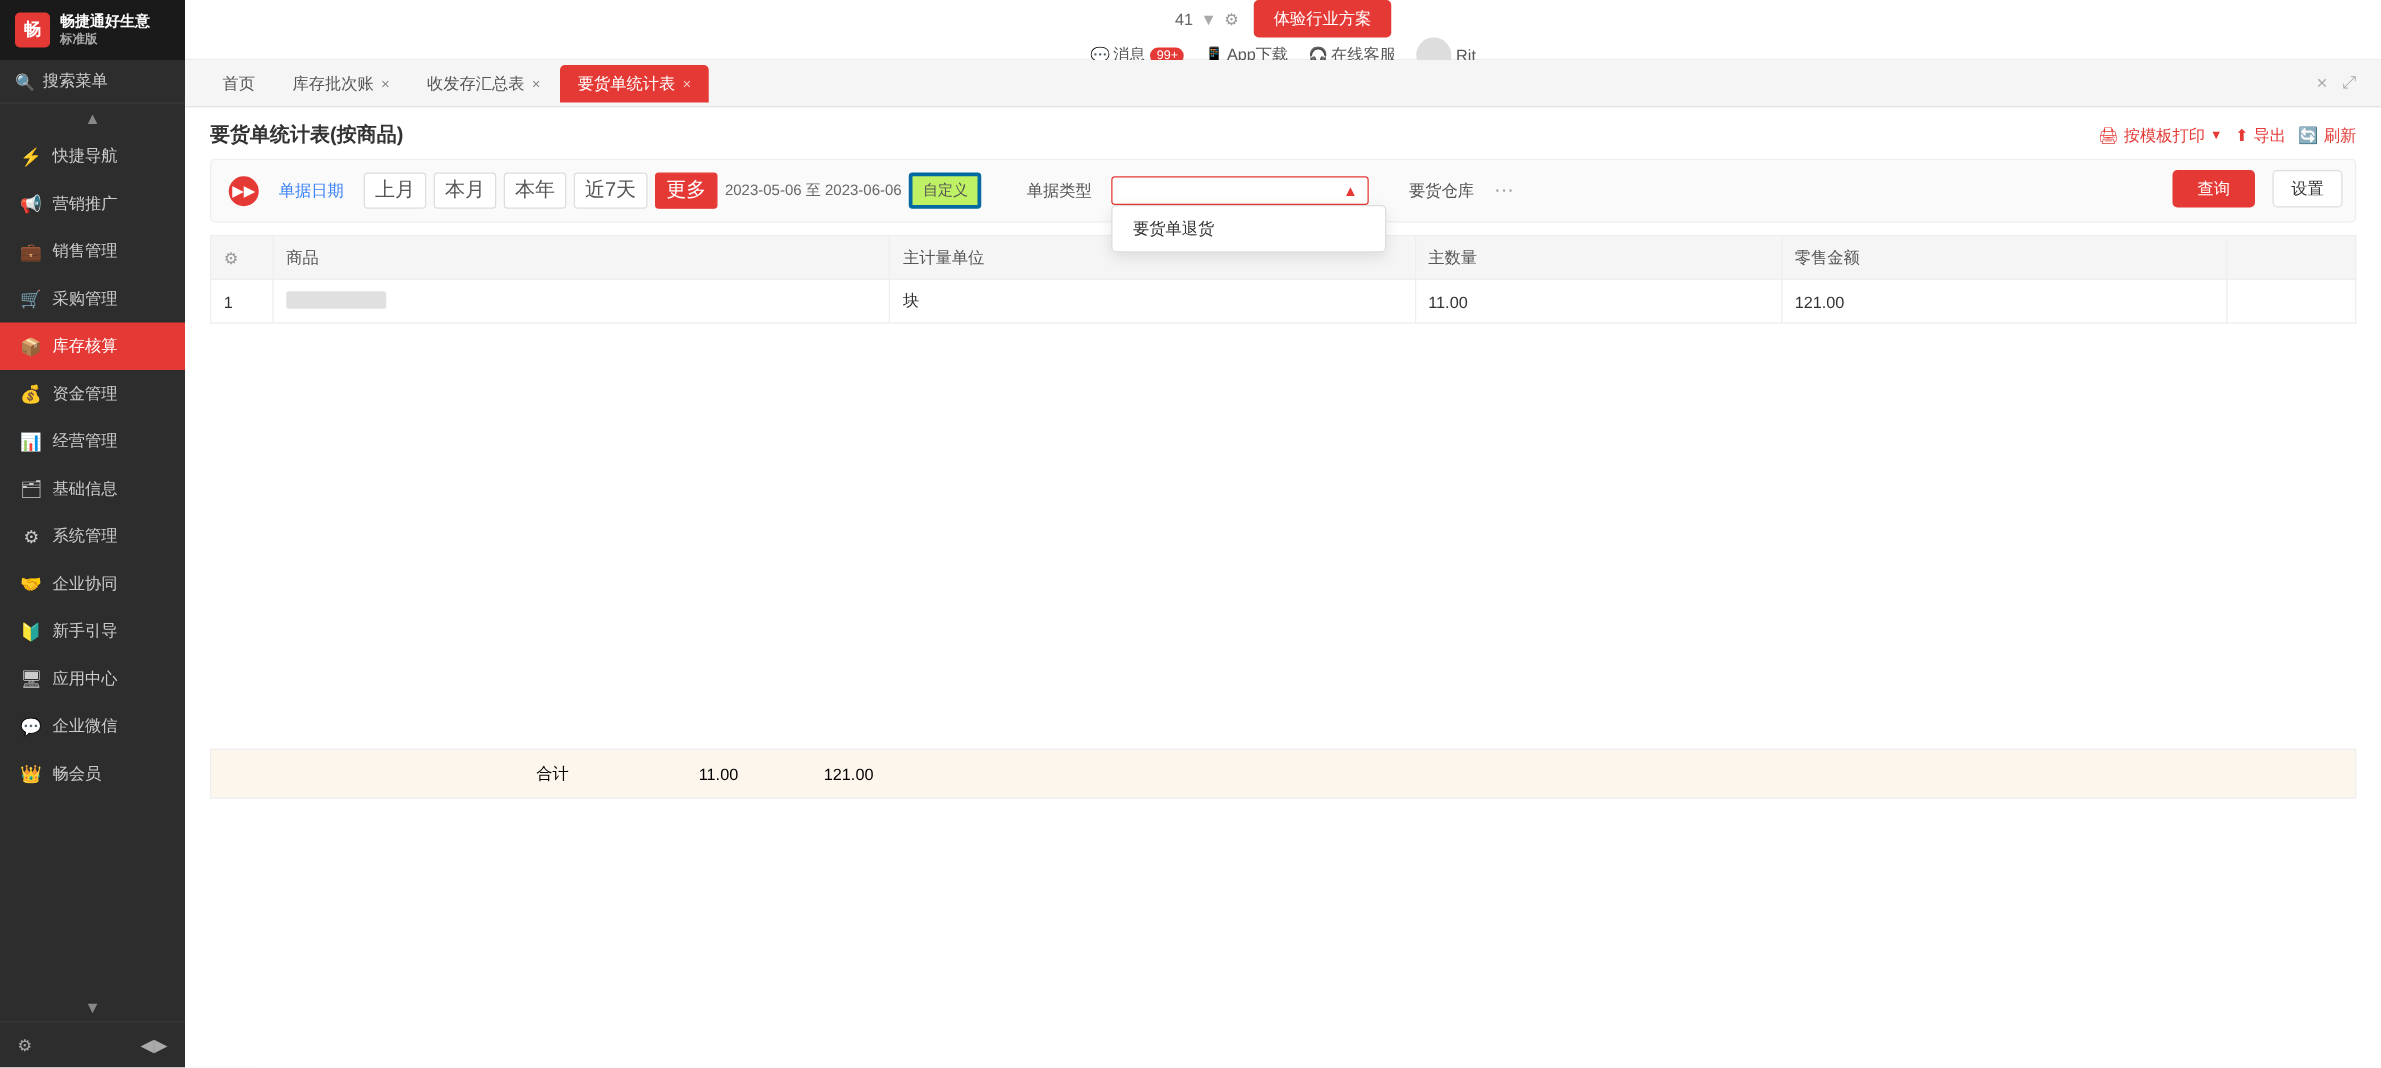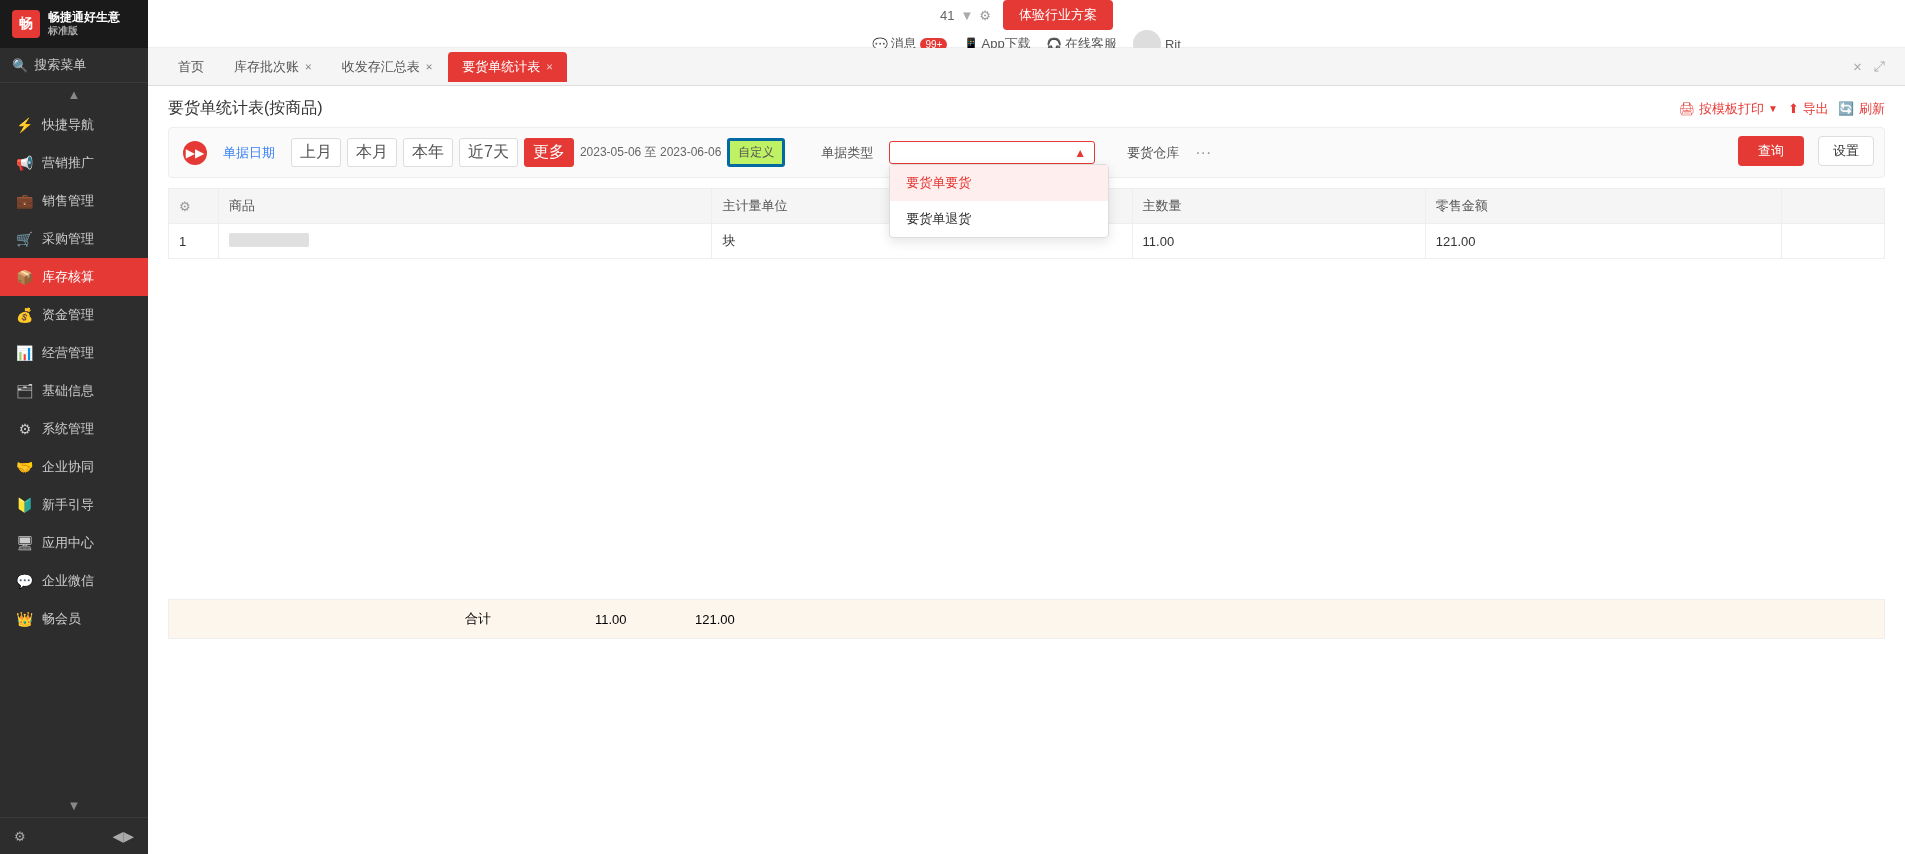--- a/index.html
+++ b/index.html
@@ -108,21 +108,21 @@
     .tab.active { background: #e53935; color: #fff; }
     .tab-close { font-size: 11px; cursor: pointer; opacity: 0.7; }
 
     
     .page-content { flex: 1; overflow-y: auto; background: #fff; padding: 0; position: relative; }
 
     .page-header {
       display: flex; align-items: center; justify-content: space-between;
       padding: 12px 20px 8px;
     }
-    .page-title { font-size: 16px; font-weight: normal; color: #333; }
+    .page-title { font-size: 16px; font-weight: bold; color: #333; }
     .page-actions { display: flex; align-items: center; gap: 10px; color: #e53935; font-size: 13px; }
     .page-action-btn { display: flex; align-items: center; gap: 4px; cursor: pointer; }
 
     
     .filter-bar {
       background: #fafafa;
       border: 1px solid #eee;
       border-radius: 4px;
       margin: 0 20px 10px;
       padding: 10px 14px;
@@ -399,23 +399,20 @@
 
       <span class="filter-type-label">单据类型</span>
 
       <div style="position:relative;">
         <div class="filter-type-input-wrap">
           <input class="filter-type-input" type="text" value="" style="">
           <span class="filter-type-chevron">▲</span>
         </div>
 
         <div class="dropdown-overlay">
-          <div class="dropdown-item selected">
-            <span>要货单要货</span>
-          </div>
           <div class="dropdown-item">
             <span>要货单退货</span>
           </div>
         </div>
       </div>
 
       <span class="filter-warehouse-label">要货仓库</span>
       <span class="filter-warehouse-dots">···</span>
 
       <button class="query-btn">查询</button>
@@ -449,19 +446,19 @@
           </tr>
         </tbody>
       </table>
     </div>
 
     <div style="height: 340px;"></div>
 
     <div class="table-footer">
       <span style="width:50px;"></span>
       <span style="min-width:200px;"></span>
-      <span style="min-width:120px;margin-left:36px;">合计</span>
+      <span style="min-width:120px;">合计</span>
       <span style="min-width:100px; padding-left:10px;">11.00</span>
       <span style="min-width:100px; padding-left:10px;">121.00</span>
     </div>
 
   </div>
 </div>
 
 </body></html>

